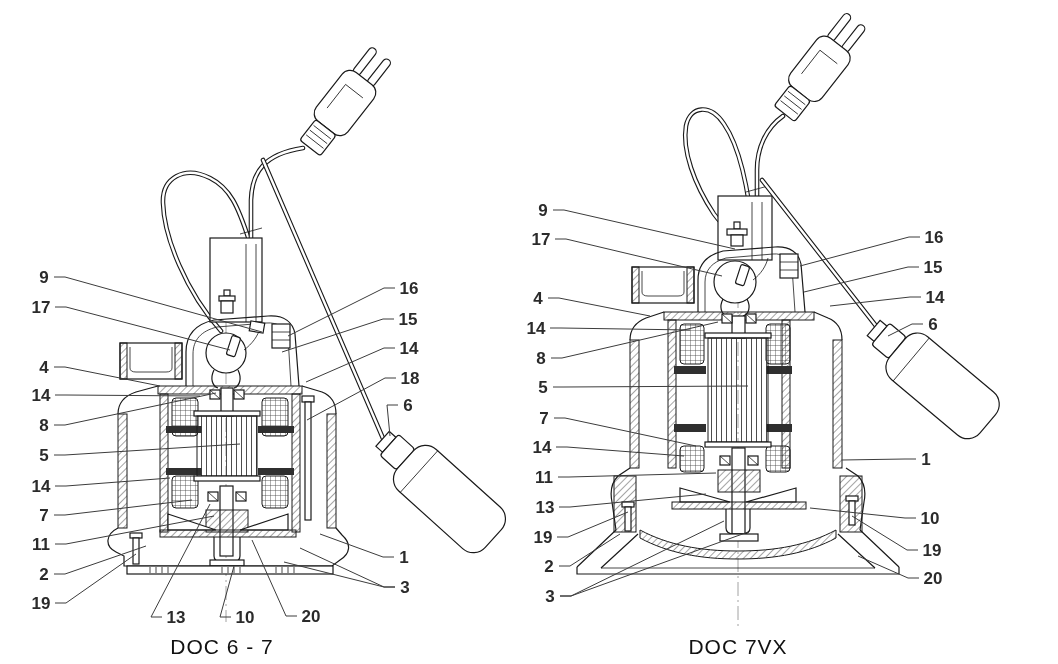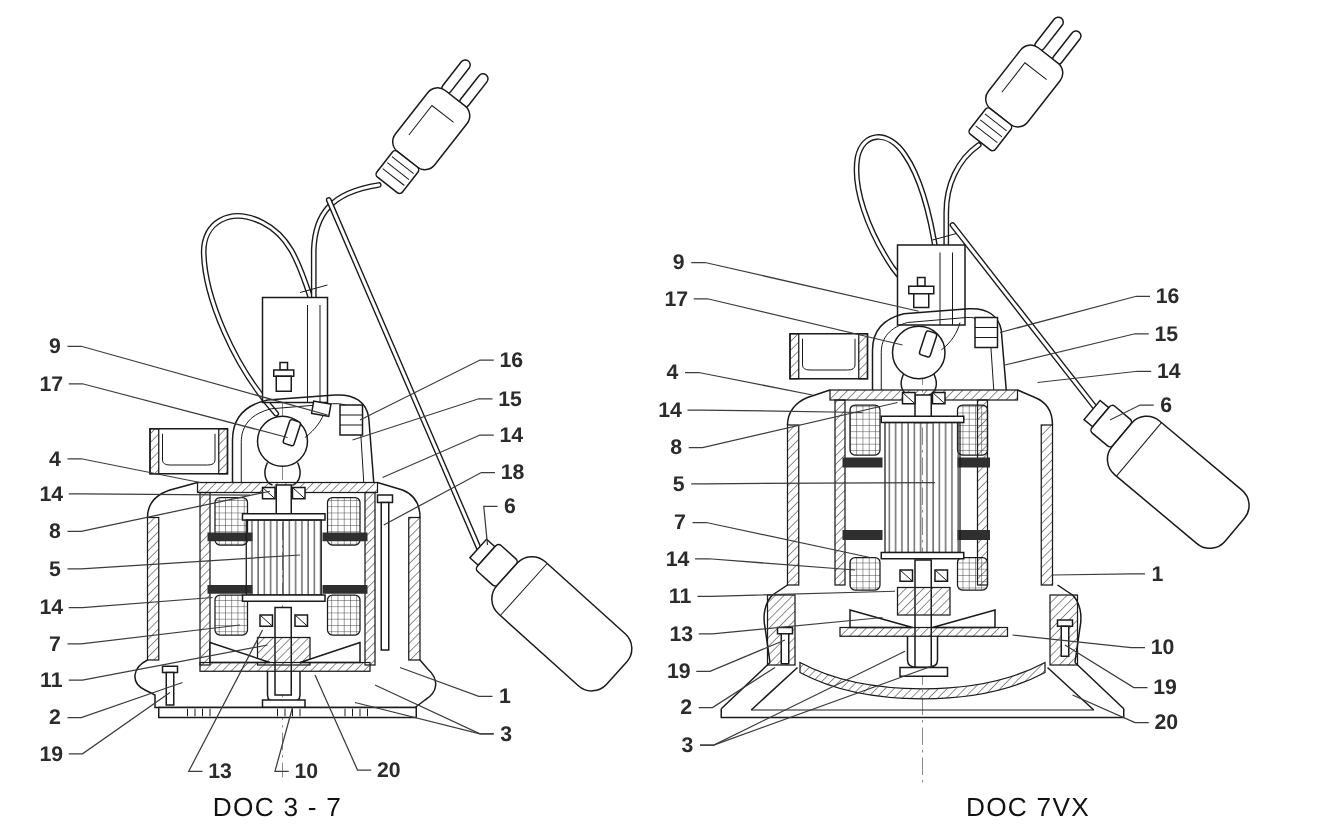--- a/index.html
+++ b/index.html
@@ -2,21 +2,21 @@
 <html><head>
 <meta charset="utf-8">
 <style>
   html,body{margin:0;padding:0;background:#fff;}
   .stage{position:relative;width:1058px;height:664px;background:#fff;overflow:hidden;
          font-family:"Liberation Sans",sans-serif;}
   .stage svg{position:absolute;left:0;top:0;}
   .caption{position:absolute;top:635px;width:220px;text-align:center;
            font-size:21px;color:#111;letter-spacing:1px;}
   .caption-left{left:112px;}
-  .caption-right{left:652px;text-align:right;}
+  .caption-right{left:628px;}
   
   .ln{stroke:#1a1a1a;stroke-width:1.2;fill:none;}
   .tn{stroke:#1a1a1a;stroke-width:0.8;fill:none;}
   .fw{fill:#ffffff;stroke:#1a1a1a;stroke-width:1.2;}
   .hp{fill:url(#hatch);stroke:#1a1a1a;stroke-width:1;}
   .gp{fill:url(#grid);stroke:#1a1a1a;stroke-width:1;}
   .vp{fill:url(#vl);stroke:#1a1a1a;stroke-width:1;}
   .dk{fill:#2f2f2f;stroke:none;}
   .cl{stroke:#8a8a8a;stroke-width:0.8;stroke-dasharray:14 4 2 4;fill:none;}
   .cbl{stroke:#1a1a1a;stroke-width:4.6;fill:none;stroke-linecap:round;}
@@ -353,16 +353,16 @@
         <text x="933" y="267" text-anchor="middle" dominant-baseline="central" class="callout">15</text>
         <text x="935" y="297" text-anchor="middle" dominant-baseline="central" class="callout">14</text>
         <text x="933" y="324" text-anchor="middle" dominant-baseline="central" class="callout">6</text>
         <text x="926" y="459" text-anchor="middle" dominant-baseline="central" class="callout">1</text>
         <text x="930" y="518" text-anchor="middle" dominant-baseline="central" class="callout">10</text>
         <text x="932" y="550" text-anchor="middle" dominant-baseline="central" class="callout">19</text>
         <text x="933" y="578" text-anchor="middle" dominant-baseline="central" class="callout">20</text>
       </g>
 </svg>
 
-<div class="caption caption-left">DOC 3 - 7</div>
+<div class="caption caption-left">DOC 6 - 7</div>
 <div class="caption caption-right">DOC 7VX</div>
 
 </div>
 
 </body></html>

